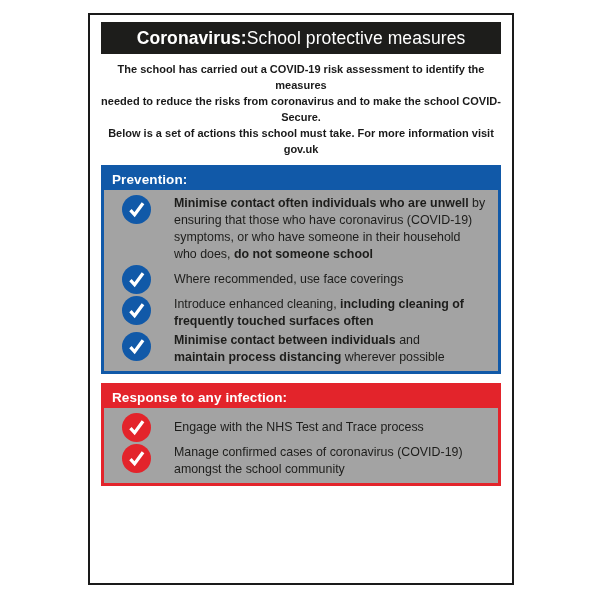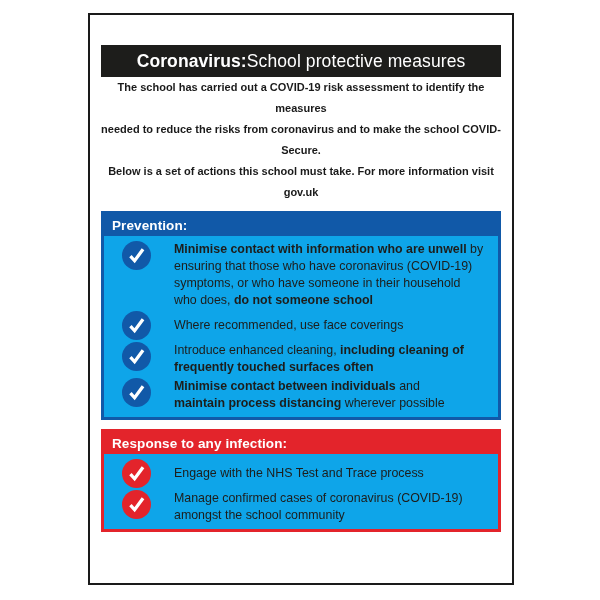--- a/index.html
+++ b/index.html
@@ -12,44 +12,45 @@
   .poster {
     position: absolute;
     left: 88px; top: 13px;
     width: 426px; height: 572px;
     background: #ffffff;
     border: 2px solid #1a1a1a;
     padding: 0 11px;
     overflow: hidden;
   }
   .title-bar {
-    margin-top: 30px;
+    margin-top: 7px;
     height: 32px;
     background: #1d1d1b;
     color: #ffffff;
     display: flex;
     align-items: center;
     justify-content: center;
     font-size: 17.5px;
     letter-spacing: 0.1px;
     white-space: nowrap;
   }
   .title-bar .b { font-weight: bold; }
   .intro {
+    margin-top: 7px;
     text-align: center;
     font-weight: bold;
     font-size: 11px;
-    line-height: 21px;
+    line-height: 16px;
     white-space: pre-line;
     color: #1a1a1a;
   }
   .sections { margin-top: 8px; }
   .sec {
     border: 3px solid;
-    background: #0ea5e9;
+    background: #a3a3a3;
   }
   .sec + .sec { margin-top: 9px; }
   .sec-header {
     height: 22px;
     color: #ffffff;
     font-weight: bold;
     font-size: 13.5px;
     display: flex;
     align-items: center;
     padding-left: 8px;
@@ -96,21 +97,21 @@
       <section class="sec" style="border-color: rgb(17, 89, 168);">
         <div class="sec-header" style="background: rgb(17, 89, 168);">Prevention:</div>
         <div class="sec-body">
           <div class="item">
             <span class="check">
               <svg viewBox="0 0 32 32" width="29" height="29">
                 <circle cx="16" cy="16" r="16" fill="#1159a8"></circle>
                 <path d="M9.3 16.8 L13.9 21.8 L23.2 9.2" fill="none" stroke="#ffffff" stroke-width="3.6"></path>
               </svg>
             </span>
-            <div class="item-text"><div><span class="b">Minimise contact with information who are unwell</span><span> by
+            <div class="item-text"><div><span class="b">Minimise contact often individuals who are unwell</span><span> by
 ensuring that those who have coronavirus (COVID-19)
 symptoms, or who have someone in their household
 who does, </span><span class="b">do not someone school</span></div></div>
           </div>
           <div class="item">
             <span class="check">
               <svg viewBox="0 0 32 32" width="29" height="29">
                 <circle cx="16" cy="16" r="16" fill="#1159a8"></circle>
                 <path d="M9.3 16.8 L13.9 21.8 L23.2 9.2" fill="none" stroke="#ffffff" stroke-width="3.6"></path>
               </svg>

